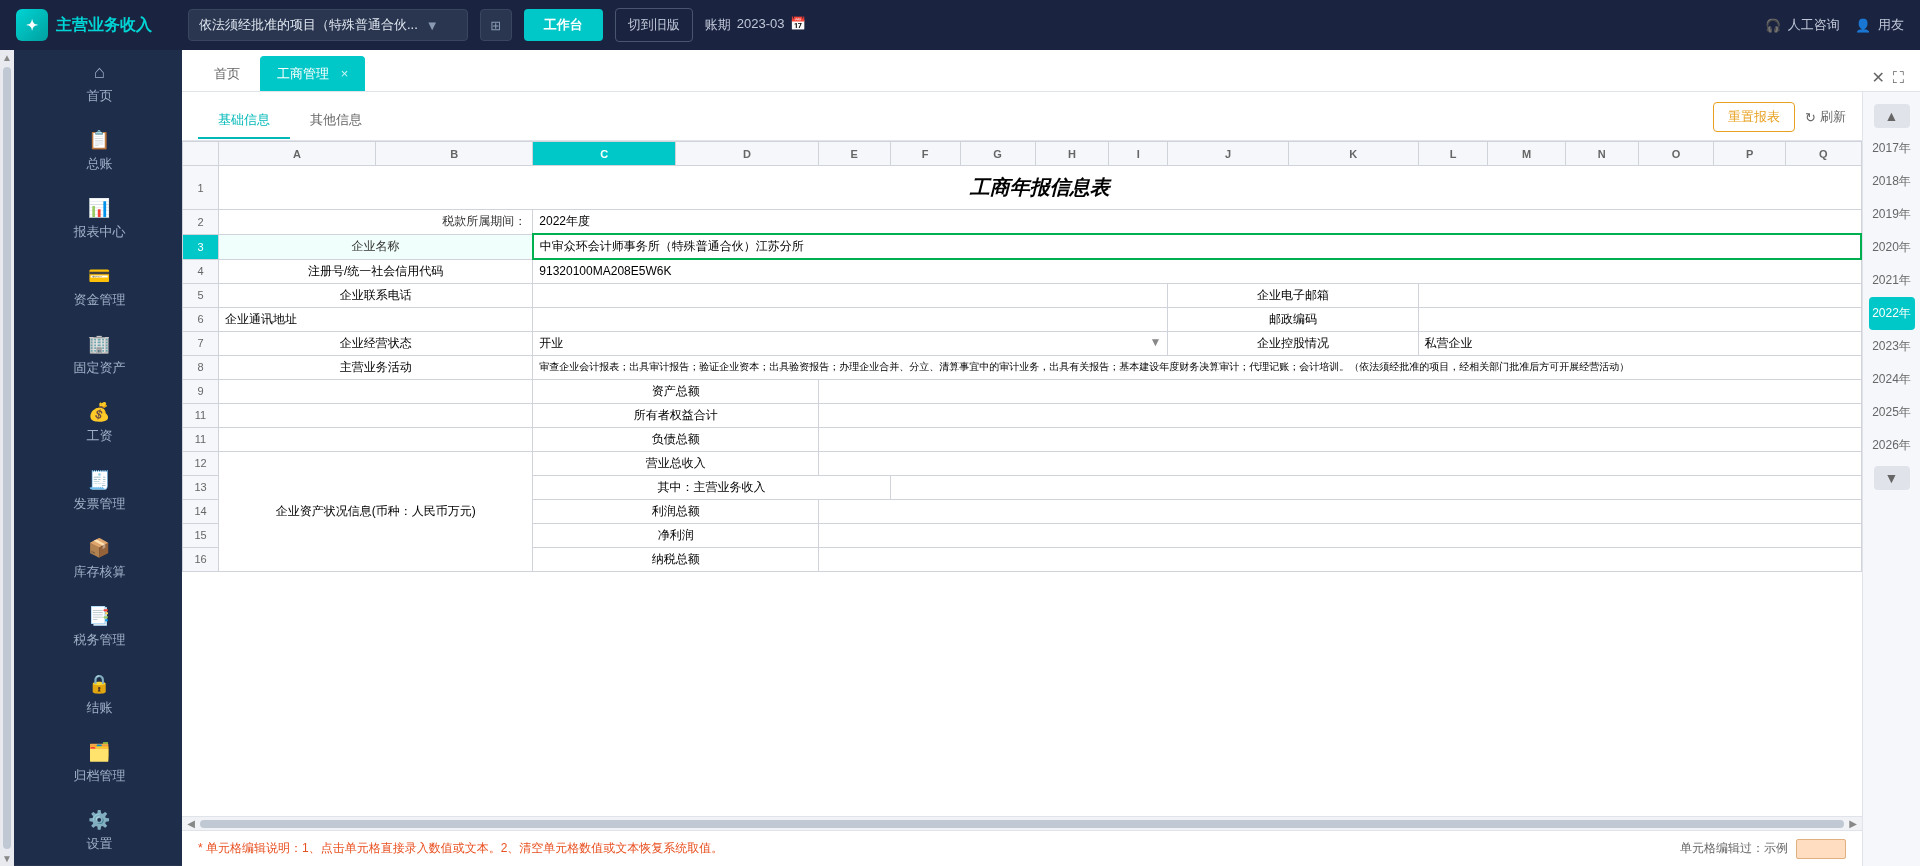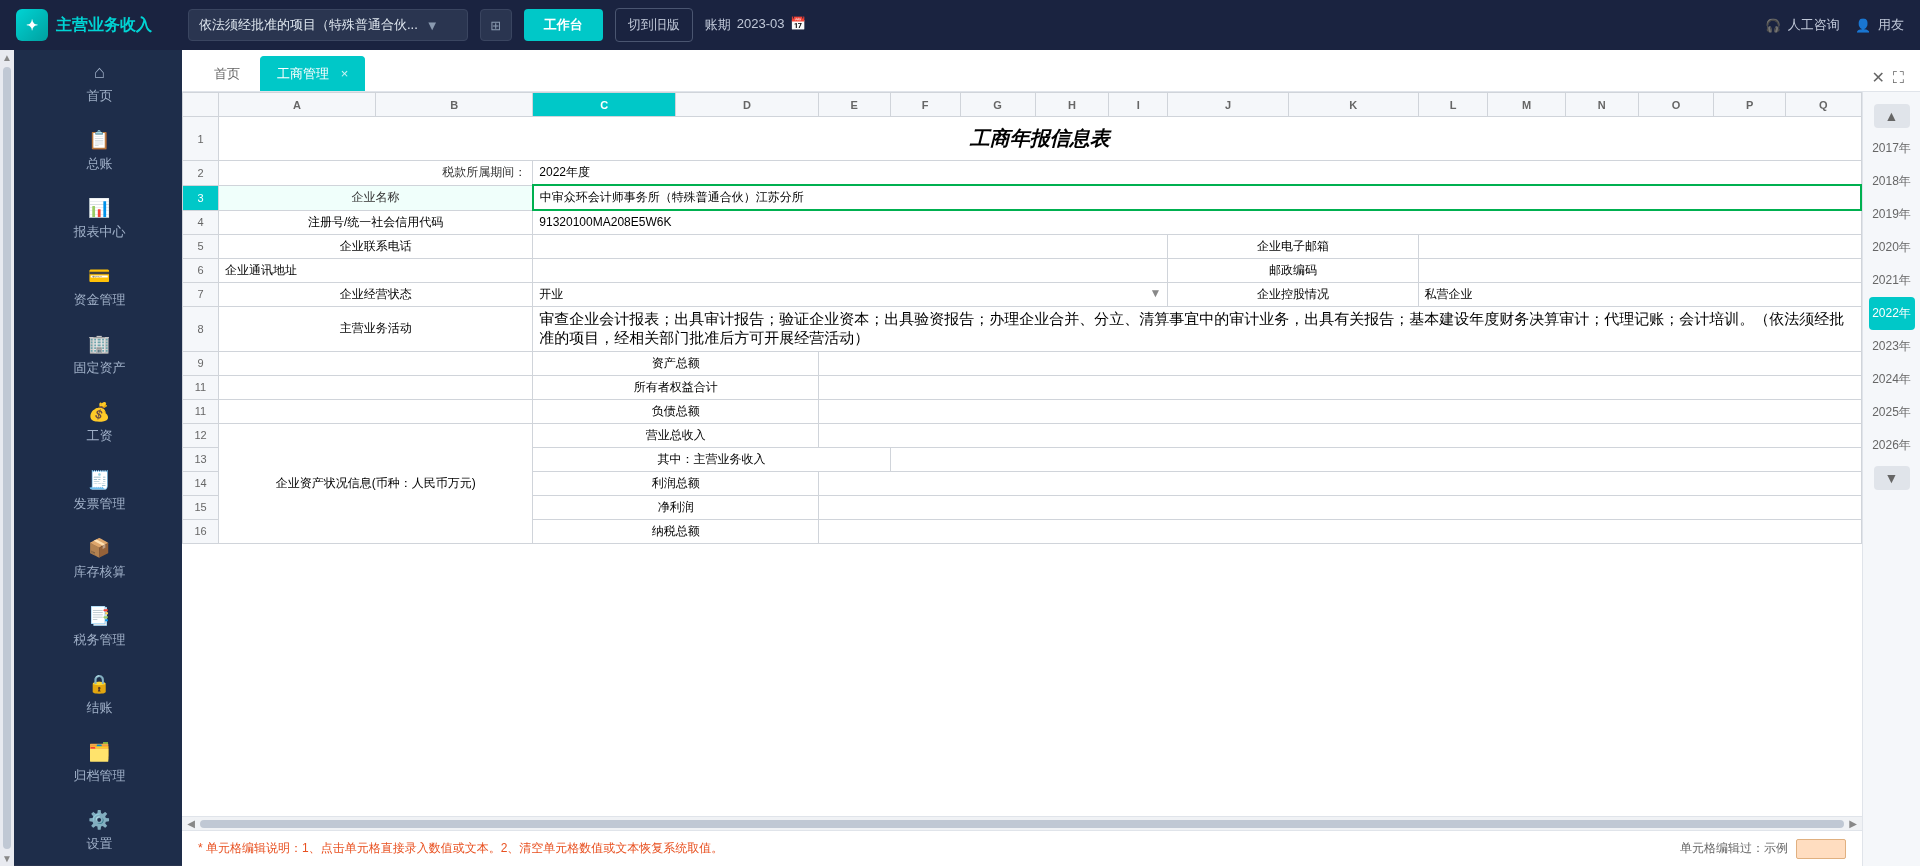--- a/index.html
+++ b/index.html
@@ -197,20 +197,31 @@
       <div style="margin-left:auto; display:flex; align-items:center; gap:8px; padding-bottom:4px;">
         <span style="cursor:pointer; color:#666; font-size:16px;">✕</span>
         <span style="cursor:pointer; color:#666; font-size:16px;">⛶</span>
       </div>
     </div>
 
     <div class="inner-content">
 
       <div class="sheet-area">
 
+        <div class="sub-tabs">
+          <div class="sub-tab active">基础信息</div>
+          <div class="sub-tab">其他信息</div>
+          <div class="sub-tab-actions">
+            <button class="reset-btn">重置报表</button>
+            <button class="refresh-btn">
+              <span>↻</span>
+              <span>刷新</span>
+            </button>
+          </div>
+        </div>
 
         <div class="spreadsheet-container">
           <table class="spreadsheet">
             <thead>
               <tr>
                 <th class="col-header" style="width:36px;"></th>
                 <th class="col-header">A</th>
                 <th class="col-header">B</th>
                 <th class="col-header active">C</th>
                 <th class="col-header">D</th>
@@ -277,21 +288,21 @@
                   <span>开业</span>
                   <span style="float:right; color:#888;">▼</span>
                 </td>
                 <td colspan="2" class="cell" style="text-align:center;">企业控股情况</td>
                 <td colspan="6" class="cell input-cell">私营企业</td>
               </tr>
 
               <tr>
                 <td class="row-header">8</td>
                 <td colspan="2" class="cell" style="text-align:center;">主营业务活动</td>
-                <td colspan="15" class="cell input-cell" style="white-space:normal; max-width:900px; overflow:hidden; font-size:15px;">审查企业会计报表；出具审计报告；验证企业资本；出具验资报告；办理企业合并、分立、清算事宜中的审计业务，出具有关报告；基本建设年度财务决算审计；代理记账；会计培训。（依法须经批准的项目，经相关部门批准后方可开展经营活动）</td>
+                <td colspan="15" class="cell input-cell" style="white-space:normal; max-width:900px; overflow:hidden; font-size:10px;">审查企业会计报表；出具审计报告；验证企业资本；出具验资报告；办理企业合并、分立、清算事宜中的审计业务，出具有关报告；基本建设年度财务决算审计；代理记账；会计培训。（依法须经批准的项目，经相关部门批准后方可开展经营活动）</td>
               </tr>
 
               <tr>
                 <td class="row-header">9</td>
                 <td colspan="2" class="cell" style="text-align:center;"></td>
                 <td colspan="2" class="cell" style="text-align:center;">资产总额</td>
                 <td colspan="13" class="cell input-cell"></td>
               </tr>
 
               <tr>

